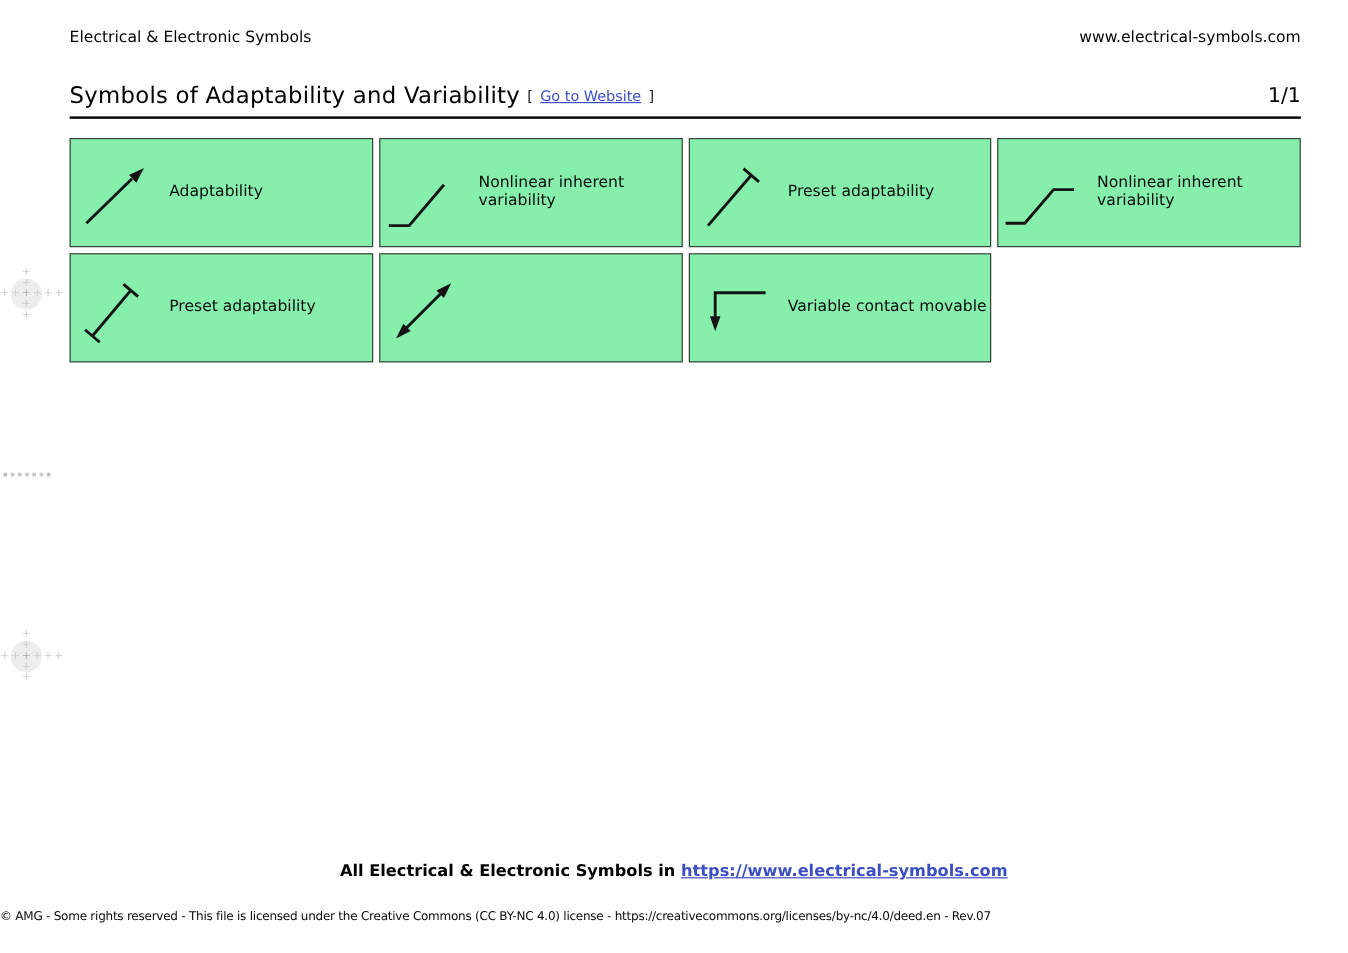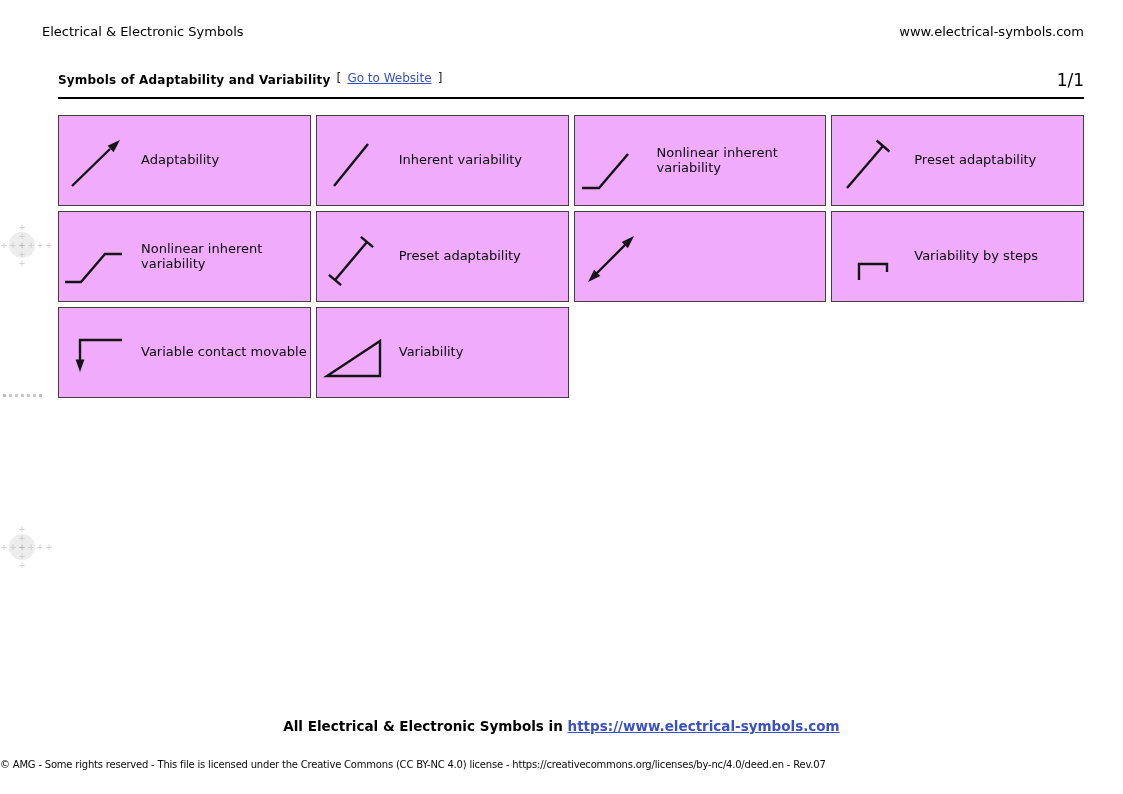--- a/index.html
+++ b/index.html
@@ -2,38 +2,38 @@
 <html><head>
 <meta charset="utf-8">
 <style>
   * { box-sizing: border-box; }
   html,body { margin:0; padding:0; }
   body {
     width:1123px; height:794px; background:#ffffff; color:#000;
     font-family:"DejaVu Sans","Liberation Sans",sans-serif;
     position:relative; overflow:hidden;
   }
-  .hdr-left  { position:absolute; left:42px;  top:24px; font-size:13px; }
+  .hdr-left  { position:absolute; left:58px;  top:24px; font-size:13px; }
   .hdr-right { position:absolute; right:39px; top:24px; font-size:13px; }
 
   .title-row { position:absolute; left:58px; top:69px; width:900px; white-space:nowrap; }
-  .title-row .t  { font-size:12px; font-weight:bold; letter-spacing:0.2px; }
+  .title-row .t  { font-size:19px; font-weight:normal; letter-spacing:0.2px; }
   .title-row .br { font-size:12px; color:#222; margin:0 1px; position:relative; top:-2px; }
   .page-num  { position:absolute; right:39px; top:70px; font-size:17px; }
   .rule { position:absolute; left:58px; top:97px; width:1026px; height:2px; background:#000; }
 
   a.link { text-decoration:underline; cursor:pointer; color:#3a4fc5; }
   .title-row a.link { font-size:12px; position:relative; top:-2px; }
 
   .grid {
     position:absolute; left:58px; top:115px; width:1026px;
     display:grid; grid-template-columns:repeat(4,1fr); gap:5px;
   }
   .cell {
-    height:91px; border:1px solid #404040; background:#f0abfc;
+    height:91px; border:1px solid #404040; background:#86efac;
     display:flex; align-items:center;
   }
   .sym { flex:0 0 82px; display:flex; justify-content:center; align-items:center; }
   .sym svg { display:block; }
   .sym .st { stroke:#141414; stroke-width:2.4; fill:none; }
   .sym .fl { fill:#141414; stroke:none; }
   .lbl { font-size:13px; line-height:1.12; color:#0a0a0a; padding-right:3px; }
   .lbl span { display:block; }
 
   .foot-bold {
@@ -76,30 +76,20 @@
         <line class="st" x1="12" y1="60" x2="50" y2="23"></line>
         <polygon class="fl" points="60,14 53.6,26.2 47.6,19.8"></polygon>
       </svg>
     </div>
     <div class="lbl">
         <span>Adaptability</span>
       </div>
   </div>
 
 
-  <div class="cell">
-    <div class="sym">
-      <svg width="80" height="70" viewBox="0 0 80 70">
-        <line class="st" x1="16" y1="60" x2="50" y2="18"></line>
-      </svg>
-    </div>
-    <div class="lbl">
-        <span>Inherent variability</span>
-      </div>
-  </div>
 
   <div class="cell">
     <div class="sym">
       <svg width="80" height="70" viewBox="0 0 80 70">
         <path class="st" d="M6,62 H23 L52,28"></path>
       </svg>
     </div>
     <div class="lbl">
         <span>Nonlinear inherent variability</span>
       </div>
@@ -144,54 +134,34 @@
   <div class="cell">
     <div class="sym">
       <svg width="80" height="70" viewBox="0 0 80 70">
         <line class="st" x1="20" y1="52" x2="50" y2="22"></line>
         <polygon class="fl" points="58,14 51.9,26.3 45.7,20.1"></polygon>
         <polygon class="fl" points="12,60 24.3,53.9 18.1,47.7"></polygon>
       </svg>
     </div>
   </div>
 
-  <div class="cell">
-    <div class="sym">
-      <svg width="80" height="70" viewBox="0 0 80 70">
-        <path class="st" d="M26,58 V42 H54 V50"></path>
-      </svg>
-    </div>
-    <div class="lbl">
-        <span>Variability by steps</span>
-      </div>
-  </div>
 
 
   <div class="cell">
     <div class="sym">
       <svg width="80" height="70" viewBox="0 0 80 70">
         <path class="st" d="M62,22 H20 V42"></path>
         <polygon class="fl" points="20,54 15.6,41.5 24.4,41.5"></polygon>
       </svg>
     </div>
     <div class="lbl">
         <span>Variable contact movable</span>
       </div>
   </div>
 
-  <div class="cell">
-    <div class="sym">
-      <svg width="80" height="70" viewBox="0 0 80 70">
-        <path class="st" d="M9,58 L62,58 L62,23 Z"></path>
-      </svg>
-    </div>
-    <div class="lbl">
-        <span>Variability</span>
-      </div>
-  </div>
 
 </div>
 
 <div>
   <div class="mcircle" style="left:9px; top:232px;"></div>
 
   <span class="pm" style="left:0px;  top:241px;">+</span>
   <span class="pm" style="left:9px;  top:241px;">+</span>
   <span class="pm c" style="left:18px; top:241px;">+</span>
   <span class="pm" style="left:27px; top:241px;">+</span>

